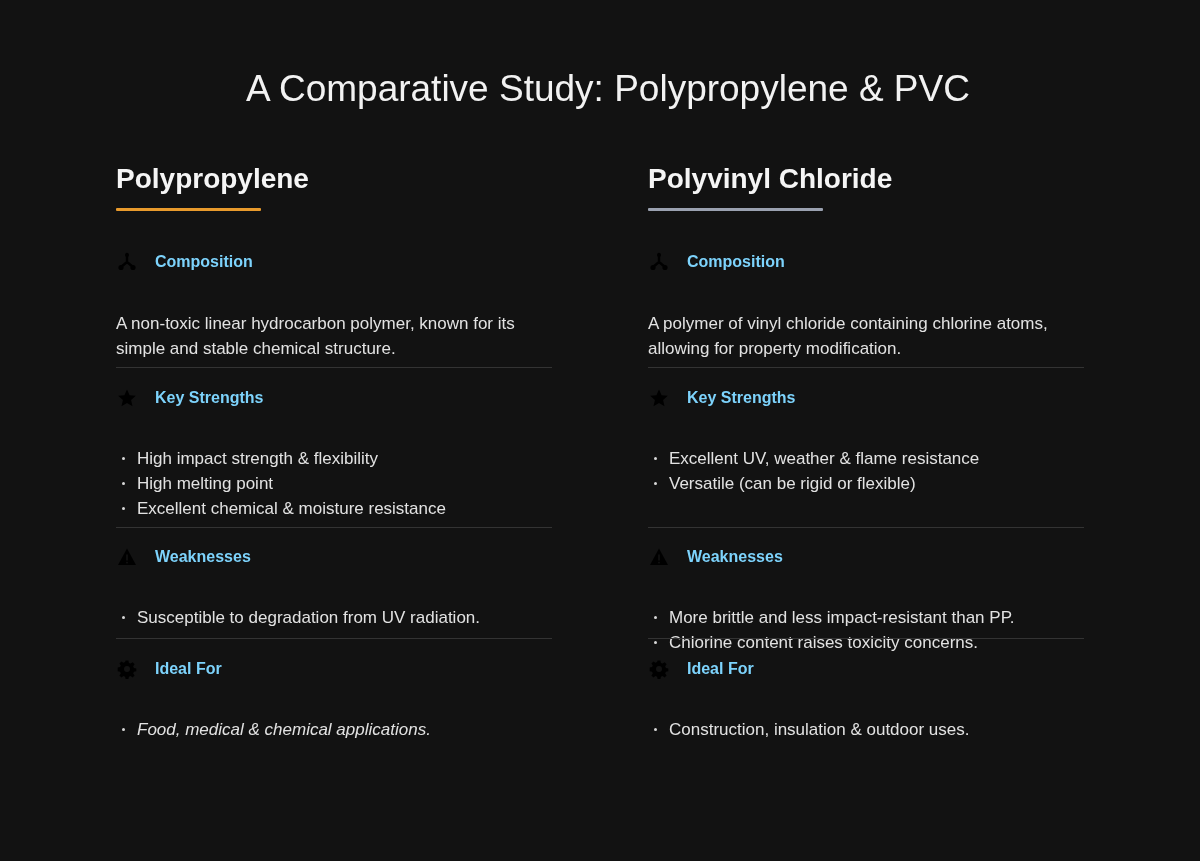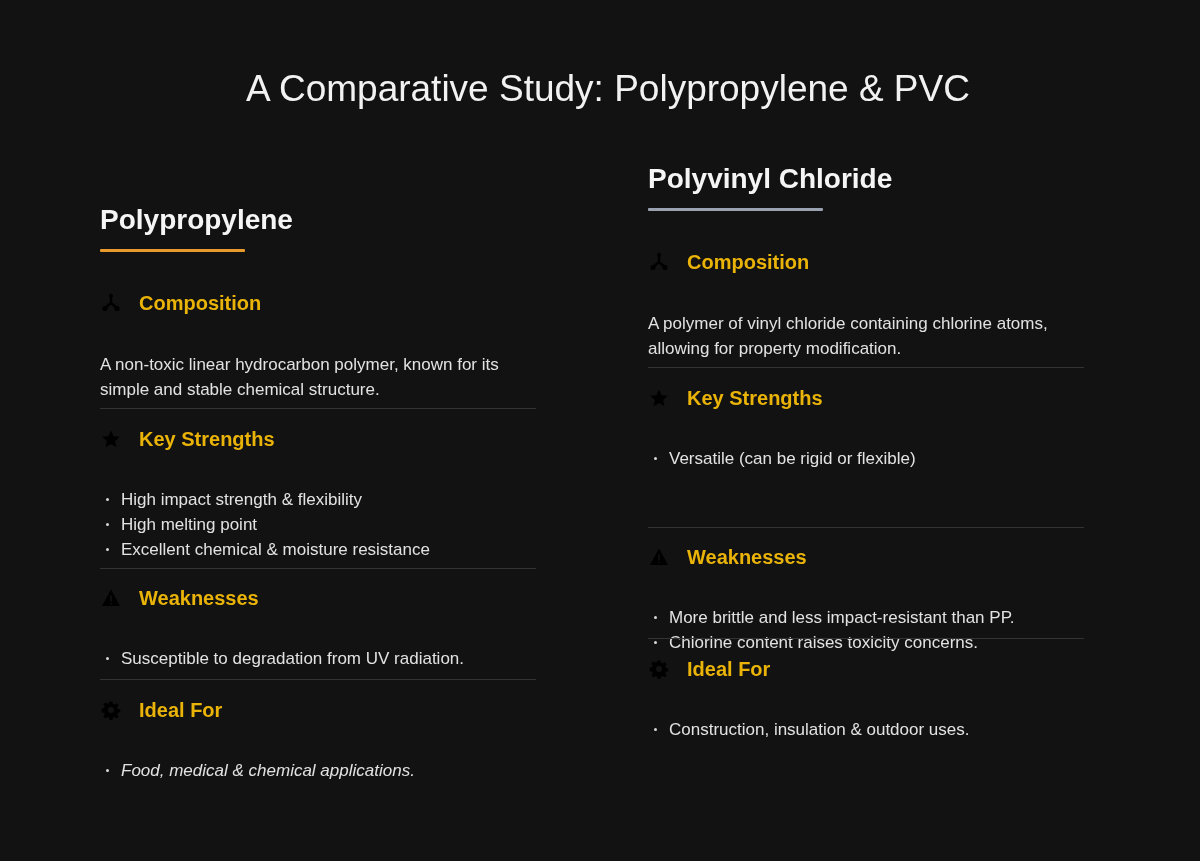--- a/index.html
+++ b/index.html
@@ -25,21 +25,21 @@
       font-weight: 300;
       color: #f2f2f2;
       letter-spacing: 0px;
       margin: 8px;
     }
     .column {
       position: absolute;
       top: 160px;
       width: 436px;
     }
-    .col-left { left: 100px; margin-top: 41px; }
+    .col-left { left: 116px; }
     .col-right { left: 648px; }
 
     .col-title {
       margin: 0;
       font-size: 28px;
       font-weight: 700;
       color: #f5f5f5;
       height: 38px;
       line-height: 38px;
     }
@@ -61,23 +61,23 @@
     .section-icon {
       width: 22px;
       height: 22px;
       margin-right: 17px;
       display: inline-flex;
       align-items: center;
       justify-content: center;
     }
     .section-icon svg { width: 20px; height: 20px; }
     .section-title {
-      font-size: 20px;
+      font-size: 16px;
       font-weight: 700;
-      color: #eab308;
+      color: #7dd3fc;
     }
     .section-body {
       font-size: 17px;
       line-height: 25px;
       color: #e2e2e2;
     }
     .section-body p { margin: 0; }
     .section-body ul {
       list-style: none;
       margin: 0;
@@ -215,20 +215,21 @@
       <span class="section-icon">
         <svg viewBox="0 0 20 20">
             <path d="M10 1.5 L12.6 7.2 L18.8 7.8 L14.1 12 L15.5 18.2 L10 15 L4.5 18.2 L5.9 12 L1.2 7.8 L7.4 7.2 Z" fill="#000"></path>
           </svg>
       </span>
       <span class="section-title">Key Strengths</span>
     </div>
   </div>
   <div class="section section-body" style="top:286px;">
     <ul>
+      <li>Excellent UV, weather &amp; flame resistance</li>
       <li>Versatile (can be rigid or flexible)</li>
     </ul>
   </div>
   <div class="divider" style="top:367px;"></div>
 
   <div class="section" style="top:383px;">
     <div class="section-header">
       <span class="section-icon">
         <svg viewBox="0 0 20 20">
             <path d="M10 1.5 L19 18 L1 18 Z" fill="#000"></path>

